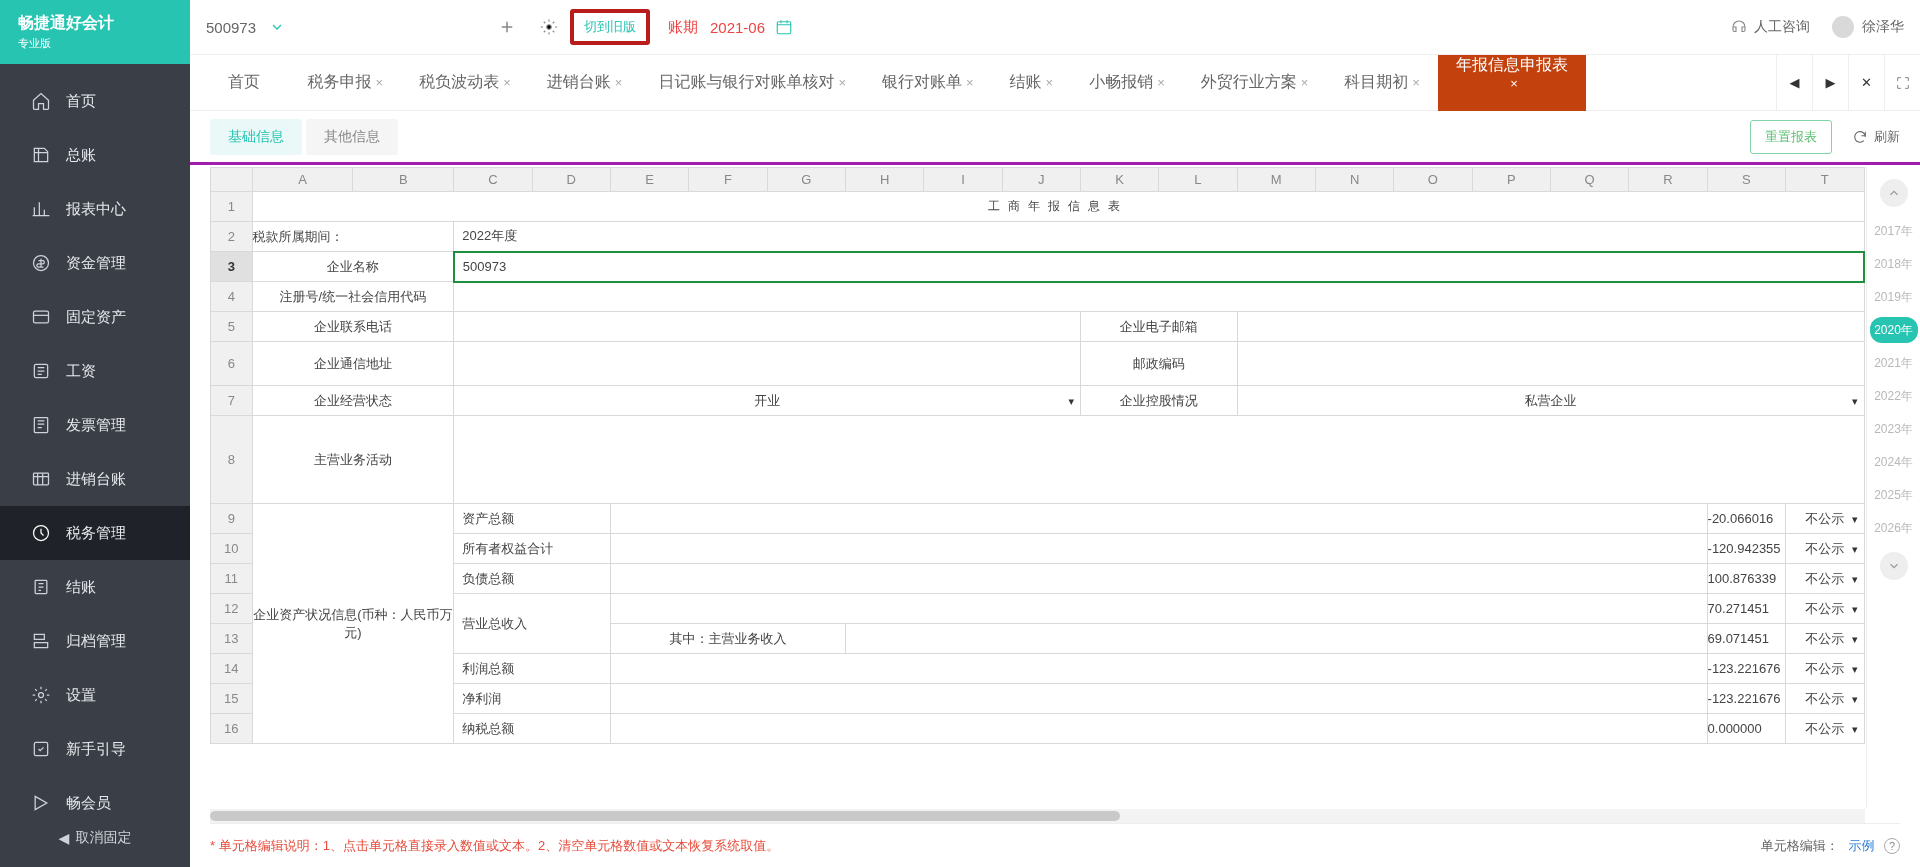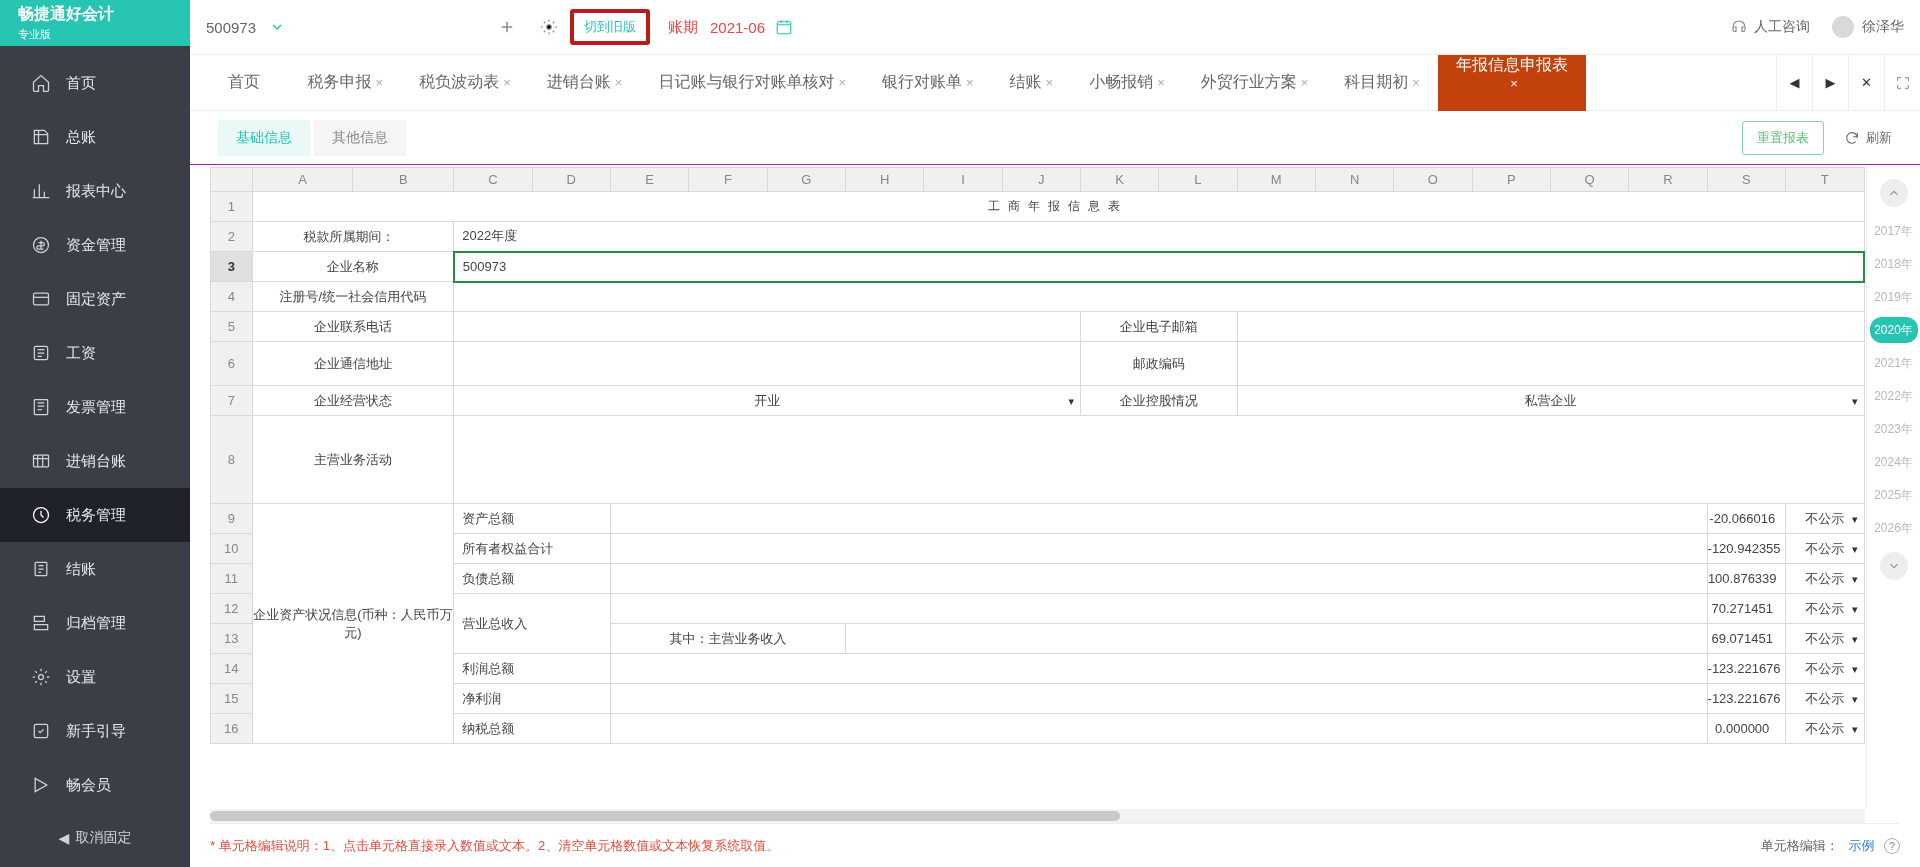--- a/index.html
+++ b/index.html
@@ -1,20 +1,20 @@
 <!DOCTYPE html>
 <html><head>
 <meta charset="utf-8">
 <style>
 * { margin:0; padding:0; box-sizing:border-box; font-family:"Microsoft YaHei",Arial,sans-serif; }
 body { width:1920px; height:867px; overflow:hidden; background:#fff; font-size:13px; color:#333; }
 
 
 .sidebar { position:absolute; left:0; top:0; width:190px; height:867px; background:#3a3f47; color:#cfd3d9; }
-.logo { width:190px; height:46px; background:#27c4b2; color:#fff; display:flex; align-items:center; padding-left:18px; font-size:16px; font-weight:bold; }
+.logo { width:190px; height:64px; background:#27c4b2; color:#fff; display:flex; align-items:center; padding-left:18px; font-size:16px; font-weight:bold; }
 .logo .sub { font-size:11px; font-weight:normal; margin-top:2px; display:block; }
 .nav { padding-top:10px; }
 .nav-item { display:flex; align-items:center; height:54px; padding-left:30px; font-size:15px; cursor:pointer; color:#e6e8eb; }
 .nav-item.active { background:#1f2329; }
 .nav-item .icon { width:22px; height:22px; margin-right:14px; display:inline-flex; align-items:center; justify-content:center; }
 .nav-item svg { width:20px; height:20px; fill:none; stroke:#cfd3d9; stroke-width:1.5; }
 .nav-item.active svg { stroke:#fff; }
 .pin { position:absolute; bottom:20px; left:0; width:190px; display:flex; align-items:center; justify-content:center; color:#cfd3d9; font-size:14px; }
 
 
@@ -33,37 +33,37 @@
 .tabs { display:flex; align-items:center; overflow:hidden; }
 .tab { display:flex; align-items:center; padding:0 18px; height:56px; font-size:16px; color:#666; cursor:pointer; white-space:nowrap; }
 .tab .x { margin-left:4px; font-size:13px; color:#aaa; }
 .tab.active { background:#c2410c; color:#fff;flex-direction:column; }
 .tab.active .x { color:#fff; }
 .tabs-ctrl { margin-left:auto; display:flex; align-items:center; height:56px; }
 .tabs-ctrl .ctrl { width:36px; height:56px; display:flex; align-items:center; justify-content:center; border-left:1px solid #eee; cursor:pointer; }
 
 
 .content { position:absolute; left:190px; top:111px; right:0; bottom:0; background:#fff; }
-.subtabs { display:flex; align-items:center; height:54px; padding:0 28px; border-bottom:1px solid #a21caf; }
+.subtabs { display:flex; align-items:center; height:54px; padding:0 20px; border-bottom:3px solid #a21caf; }
 .subtab { padding:9px 18px; font-size:14px; color:#888; background:#f5f5f5; border-radius:2px; margin-right:4px; cursor:pointer; }
 .subtab.active { background:#eaf9f7; color:#27c4b2; }
 .sub-right { margin-left:auto; display:flex; align-items:center; gap:20px; }
 .regen { border:1px solid #7fd6a8; color:#5bbf72; background:#fff; border-radius:3px; padding:7px 14px; font-size:13px; cursor:pointer; }
 .refresh { display:flex; align-items:center; color:#666; cursor:pointer; }
 
 
 .sheet-wrap { position:absolute; left:20px; right:55px; top:56px; bottom:60px; background:#fff; }
 .sheet { border-collapse:collapse; width:100%; table-layout:fixed; font-size:13px; color:#444; }
 .sheet th, .sheet td { border:1px solid #d9d9d9; height:30px; text-align:center; background:#fff; }
 .sheet .hdr th { background:#f0f0f0; color:#888; font-weight:normal; height:24px; }
 .sheet .corner { background:#f0f0f0; width:35px; }
 .sheet .rownum { background:#f0f0f0; color:#888; width:35px; }
 .sheet .rownum.sel { background:#e0e0e0; color:#333; font-weight:bold; }
 .sheet .title-cell { font-size:12px; font-weight:normal; letter-spacing:8px; }
-.sheet td.ralign { text-align:center; padding-right:8px;margin-left:14px; }
+.sheet td.ralign { text-align:left; padding-right:8px;margin-left:14px; }
 .sheet td.lalign { text-align:left; padding-left:8px; }
 .sel-row td.editable { border:2px solid #1d8f3e; }
 .dd { position:relative; }
 .dd::after { content:"▾"; position:absolute; right:6px; top:50%; transform:translateY(-50%); color:#333; font-size:11px; }
 .hscroll { position:absolute; left:20px; right:55px; bottom:44px; height:14px; background:#f3f3f3; }
 .hscroll .thumb { position:absolute; left:0; top:2px; height:10px; width:55%; background:#c9c9c9; border-radius:5px; }
 .vscroll { position:absolute; right:40px; top:56px; bottom:60px; width:14px; background:#f3f3f3; }
 .vscroll .thumb { position:absolute; top:0; left:2px; width:10px; height:55%; background:#c9c9c9; border-radius:5px; }
 
 

